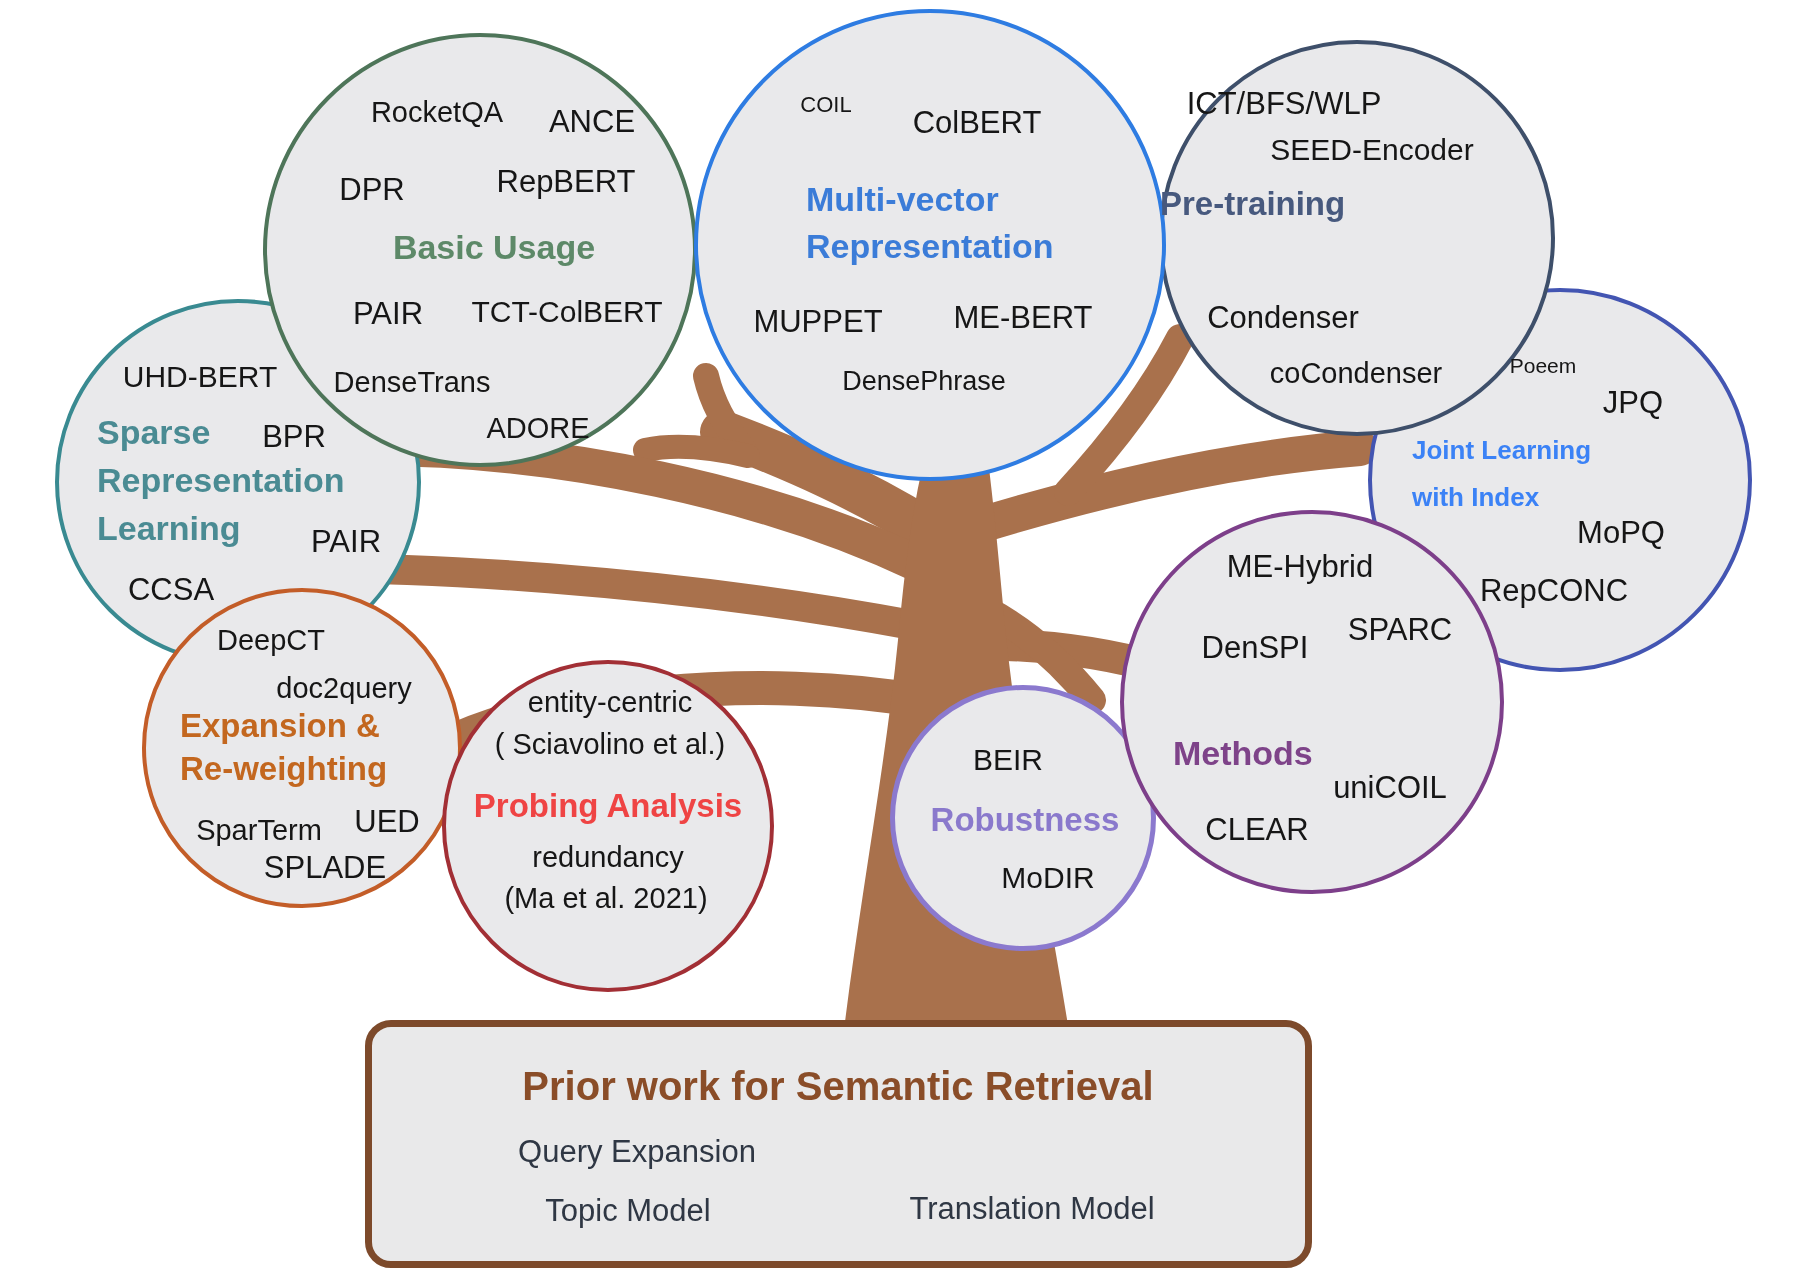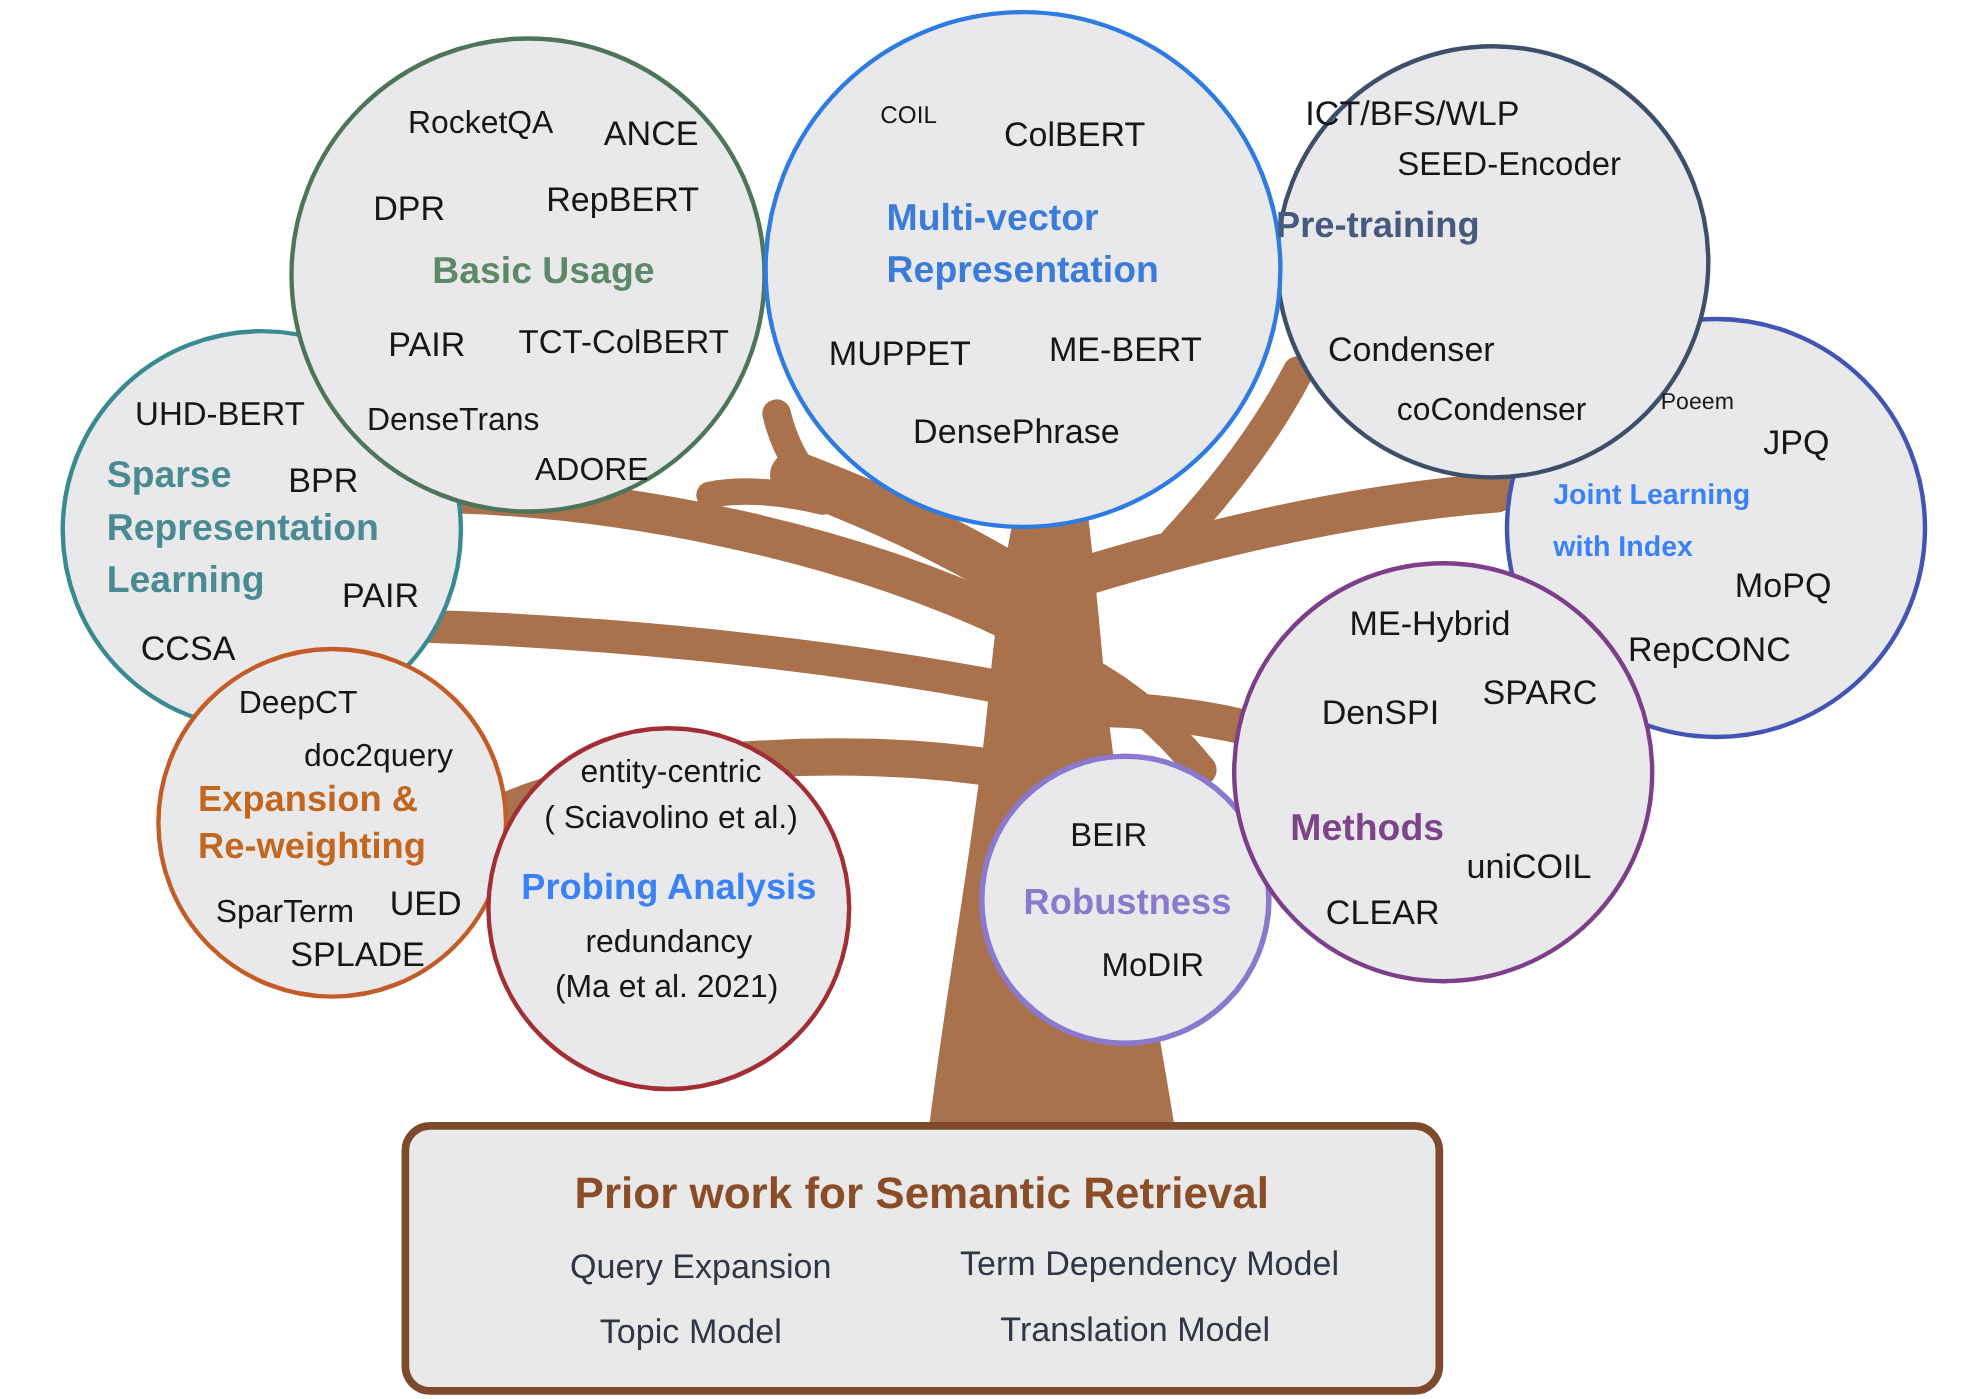--- a/index.html
+++ b/index.html
@@ -20,21 +20,21 @@
     position:absolute;transform:translateY(-50%);
     font-size:29px;color:#161616;white-space:nowrap;z-index:6;
   }
   .ttl{font-weight:bold;font-size:33px;}
   .t-green{color:#5d8968;font-size:34px;}
   .t-blue{color:#3b7cd8;font-size:34px;}
   .t-navy{color:#47597e;font-size:33px;}
   .t-indigo{color:#3b82f6;font-size:26px;}
   .t-teal{color:#4a8b93;font-size:34px;}
   .t-orange{color:#c3671f;font-size:33px;}
-  .t-darkred{color:#3b82f6;font-size:33px;text-align:center;}
+  .t-darkred{color:#ef4444;font-size:33px;text-align:center;}
   .t-lpurple{color:#8a79cc;font-size:33px;}
   .t-dpurple{color:#7e4389;font-size:34px;}
   .prior-box{
     position:absolute;left:365px;top:1020px;width:947px;height:248px;
     background:#e9e9ea;border:7px solid #7d4a2b;border-radius:26px;
     box-sizing:border-box;z-index:4;
   }
   .prior-title{
     position:absolute;transform:translate(-50%,-50%);
     font-size:40px;font-weight:bold;color:#8a4d28;white-space:nowrap;z-index:6;margin-top:13px;
@@ -88,21 +88,21 @@
   <span class="lbl" style="left:567px;top:312px;font-size:30px">TCT-ColBERT</span>
   <span class="lbl" style="left:412px;top:382px">DenseTrans</span>
   <span class="lbl" style="left:538px;top:428px">ADORE</span>
 
   <span class="lbl" style="left:826px;top:105px;font-size:22px">COIL</span>
   <span class="lbl" style="left:977px;top:123px;font-size:31px">ColBERT</span>
   <span class="lblL ttl t-blue" style="left:806px;top:199px">Multi-vector</span>
   <span class="lblL ttl t-blue" style="left:806px;top:246px">Representation</span>
   <span class="lbl" style="left:818px;top:322px;font-size:31px">MUPPET</span>
   <span class="lbl" style="left:1023px;top:318px;font-size:31px">ME-BERT</span>
-  <span class="lbl" style="left:924px;top:393px;font-size:31px">DensePhrase</span>
+  <span class="lbl" style="left:924px;top:381px;font-size:27px">DensePhrase</span>
 
   <span class="lbl" style="left:1284px;top:104px;font-size:31px">ICT/BFS/WLP</span>
   <span class="lbl" style="left:1372px;top:150px;font-size:30px">SEED-Encoder</span>
   <span class="lblL ttl t-navy" style="left:1160px;top:204px">Pre-training</span>
   <span class="lbl" style="left:1283px;top:318px;font-size:31px">Condenser</span>
   <span class="lbl" style="left:1356px;top:373px">coCondenser</span>
 
   <span class="lbl" style="left:1543px;top:366px;font-size:21px">Poeem</span>
   <span class="lbl" style="left:1633px;top:403px;font-size:31px">JPQ</span>
   <span class="lblL ttl t-indigo" style="left:1412px;top:450px">Joint Learning</span>
@@ -139,17 +139,16 @@
   <span class="lbl" style="left:1300px;top:567px;font-size:31px">ME-Hybrid</span>
   <span class="lbl" style="left:1255px;top:648px;font-size:31px">DenSPI</span>
   <span class="lbl" style="left:1400px;top:630px;font-size:31px">SPARC</span>
   <span class="lblL ttl t-dpurple" style="left:1173px;top:753px">Methods</span>
   <span class="lbl" style="left:1390px;top:788px;font-size:31px">uniCOIL</span>
   <span class="lbl" style="left:1257px;top:830px;font-size:31px">CLEAR</span>
 
   <div class="prior-box"></div>
   <span class="prior-title" style="left:838px;top:1073px">Prior work for Semantic Retrieval</span>
   <span class="prior-item" style="left:637px;top:1152px">Query Expansion</span>
-  <span class="prior-item" style="left:1045px;top:1149px">Term Dependency Model</span>
   <span class="prior-item" style="left:628px;top:1211px">Topic Model</span>
   <span class="prior-item" style="left:1032px;top:1209px">Translation Model</span>
 
 </div>
 
 </body></html>

